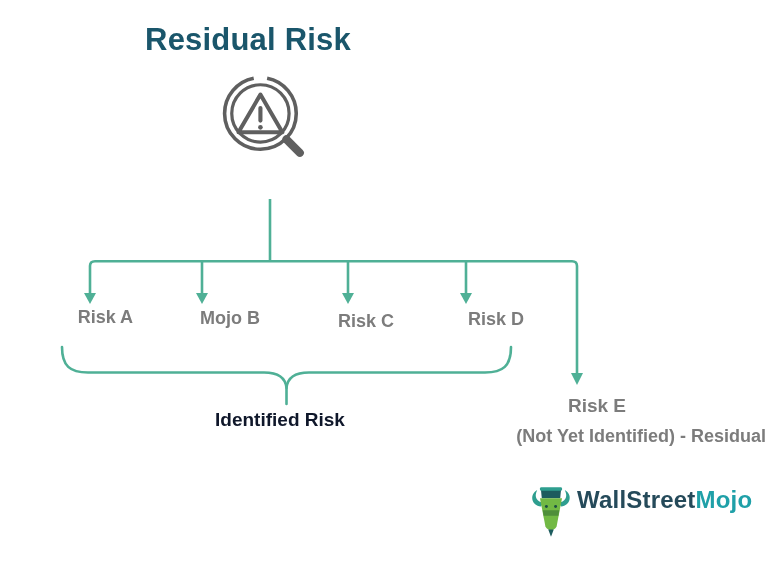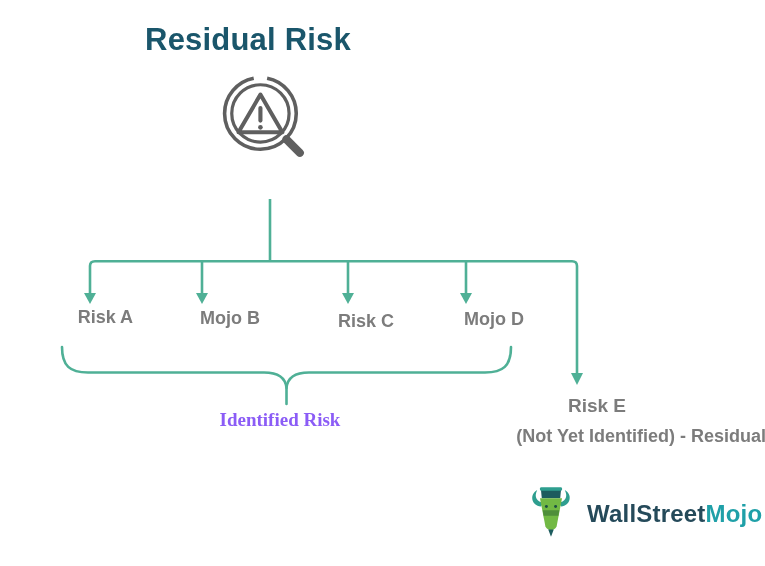--- a/index.html
+++ b/index.html
@@ -25,33 +25,33 @@
   .risk-label{
     width:110px;text-align:right;
     font-size:18px;font-weight:bold;color:#7c7c7c;
   }
   .risk-a{left:23px;top:307px;}
   .risk-b{left:150px;top:308px;}
   .risk-c{left:284px;top:311px;}
   .risk-d{left:414px;top:309px;}
   .identified-label{
     left:175px;top:409px;width:210px;text-align:center;
-    font-size:19px;font-weight:bold;color:#8b5cf6;font-family:Liberation Serif, serif;
+    font-size:19px;font-weight:bold;color:#0f172a;
   }
   .risk-e{left:516px;top:395px;width:110px;text-align:right;
     font-size:19px;font-weight:bold;color:#7c7c7c;}
   .residual-caption{
     left:444px;top:426px;width:322px;text-align:right;
     font-size:18px;font-weight:bold;color:#7c7c7c;
   }
   .lines-svg{left:0;top:0;}
   .search-warning-icon{left:221px;top:74px;}
   .logo{
     left:528px;top:486px;width:230px;height:56px;
-    display:flex;align-items:center;gap:13px;
+    display:flex;align-items:flex-start;gap:3px;
   }
   .logo-text{font-size:24px;font-weight:bold;letter-spacing:0.2px;white-space:nowrap;}
   .logo-text .part1{color:#254a5a;}
   .logo-text .part2{color:#1fa0a8;}
 </style>
 </head>
 <body>
 
 <div class="canvas">
 
@@ -90,21 +90,21 @@
     <polygon points="460,293 472,293 466,304" fill="#4fb096"></polygon>
     <polygon points="571,373 583,373 577,385" fill="#4fb096"></polygon>
 
     <path d="M 62 347 C 62 366 70 372.5 88 372.5 L 264 372.5 C 277 372.5 285.5 377 286.5 388 L 286.5 404" stroke="#4fb096" stroke-width="2.6" stroke-linecap="round"></path>
     <path d="M 511 347 C 511 366 503 372.5 485 372.5 L 309 372.5 C 296 372.5 287.5 377 286.5 388" stroke="#4fb096" stroke-width="2.6" stroke-linecap="round"></path>
   </svg>
 
   <div class="abs risk-label risk-a">Risk A</div>
   <div class="abs risk-label risk-b">Mojo B</div>
   <div class="abs risk-label risk-c">Risk C</div>
-  <div class="abs risk-label risk-d">Mojo D</div>
+  <div class="abs risk-label risk-d">Risk D</div>
 
   <div class="abs identified-label">Identified Risk</div>
   <div class="abs risk-e">Risk E</div>
   <div class="abs residual-caption">(Not Yet Identified) - Residual</div>
 
   <div class="abs logo">
     <span>
       <svg width="46" height="52" viewBox="0 0 50 56" fill="none">
 
         <path d="M14,22 C4,21 1,9 10,4 C6,12 10,17 17,18 Z" fill="#2e9e8f"></path>

